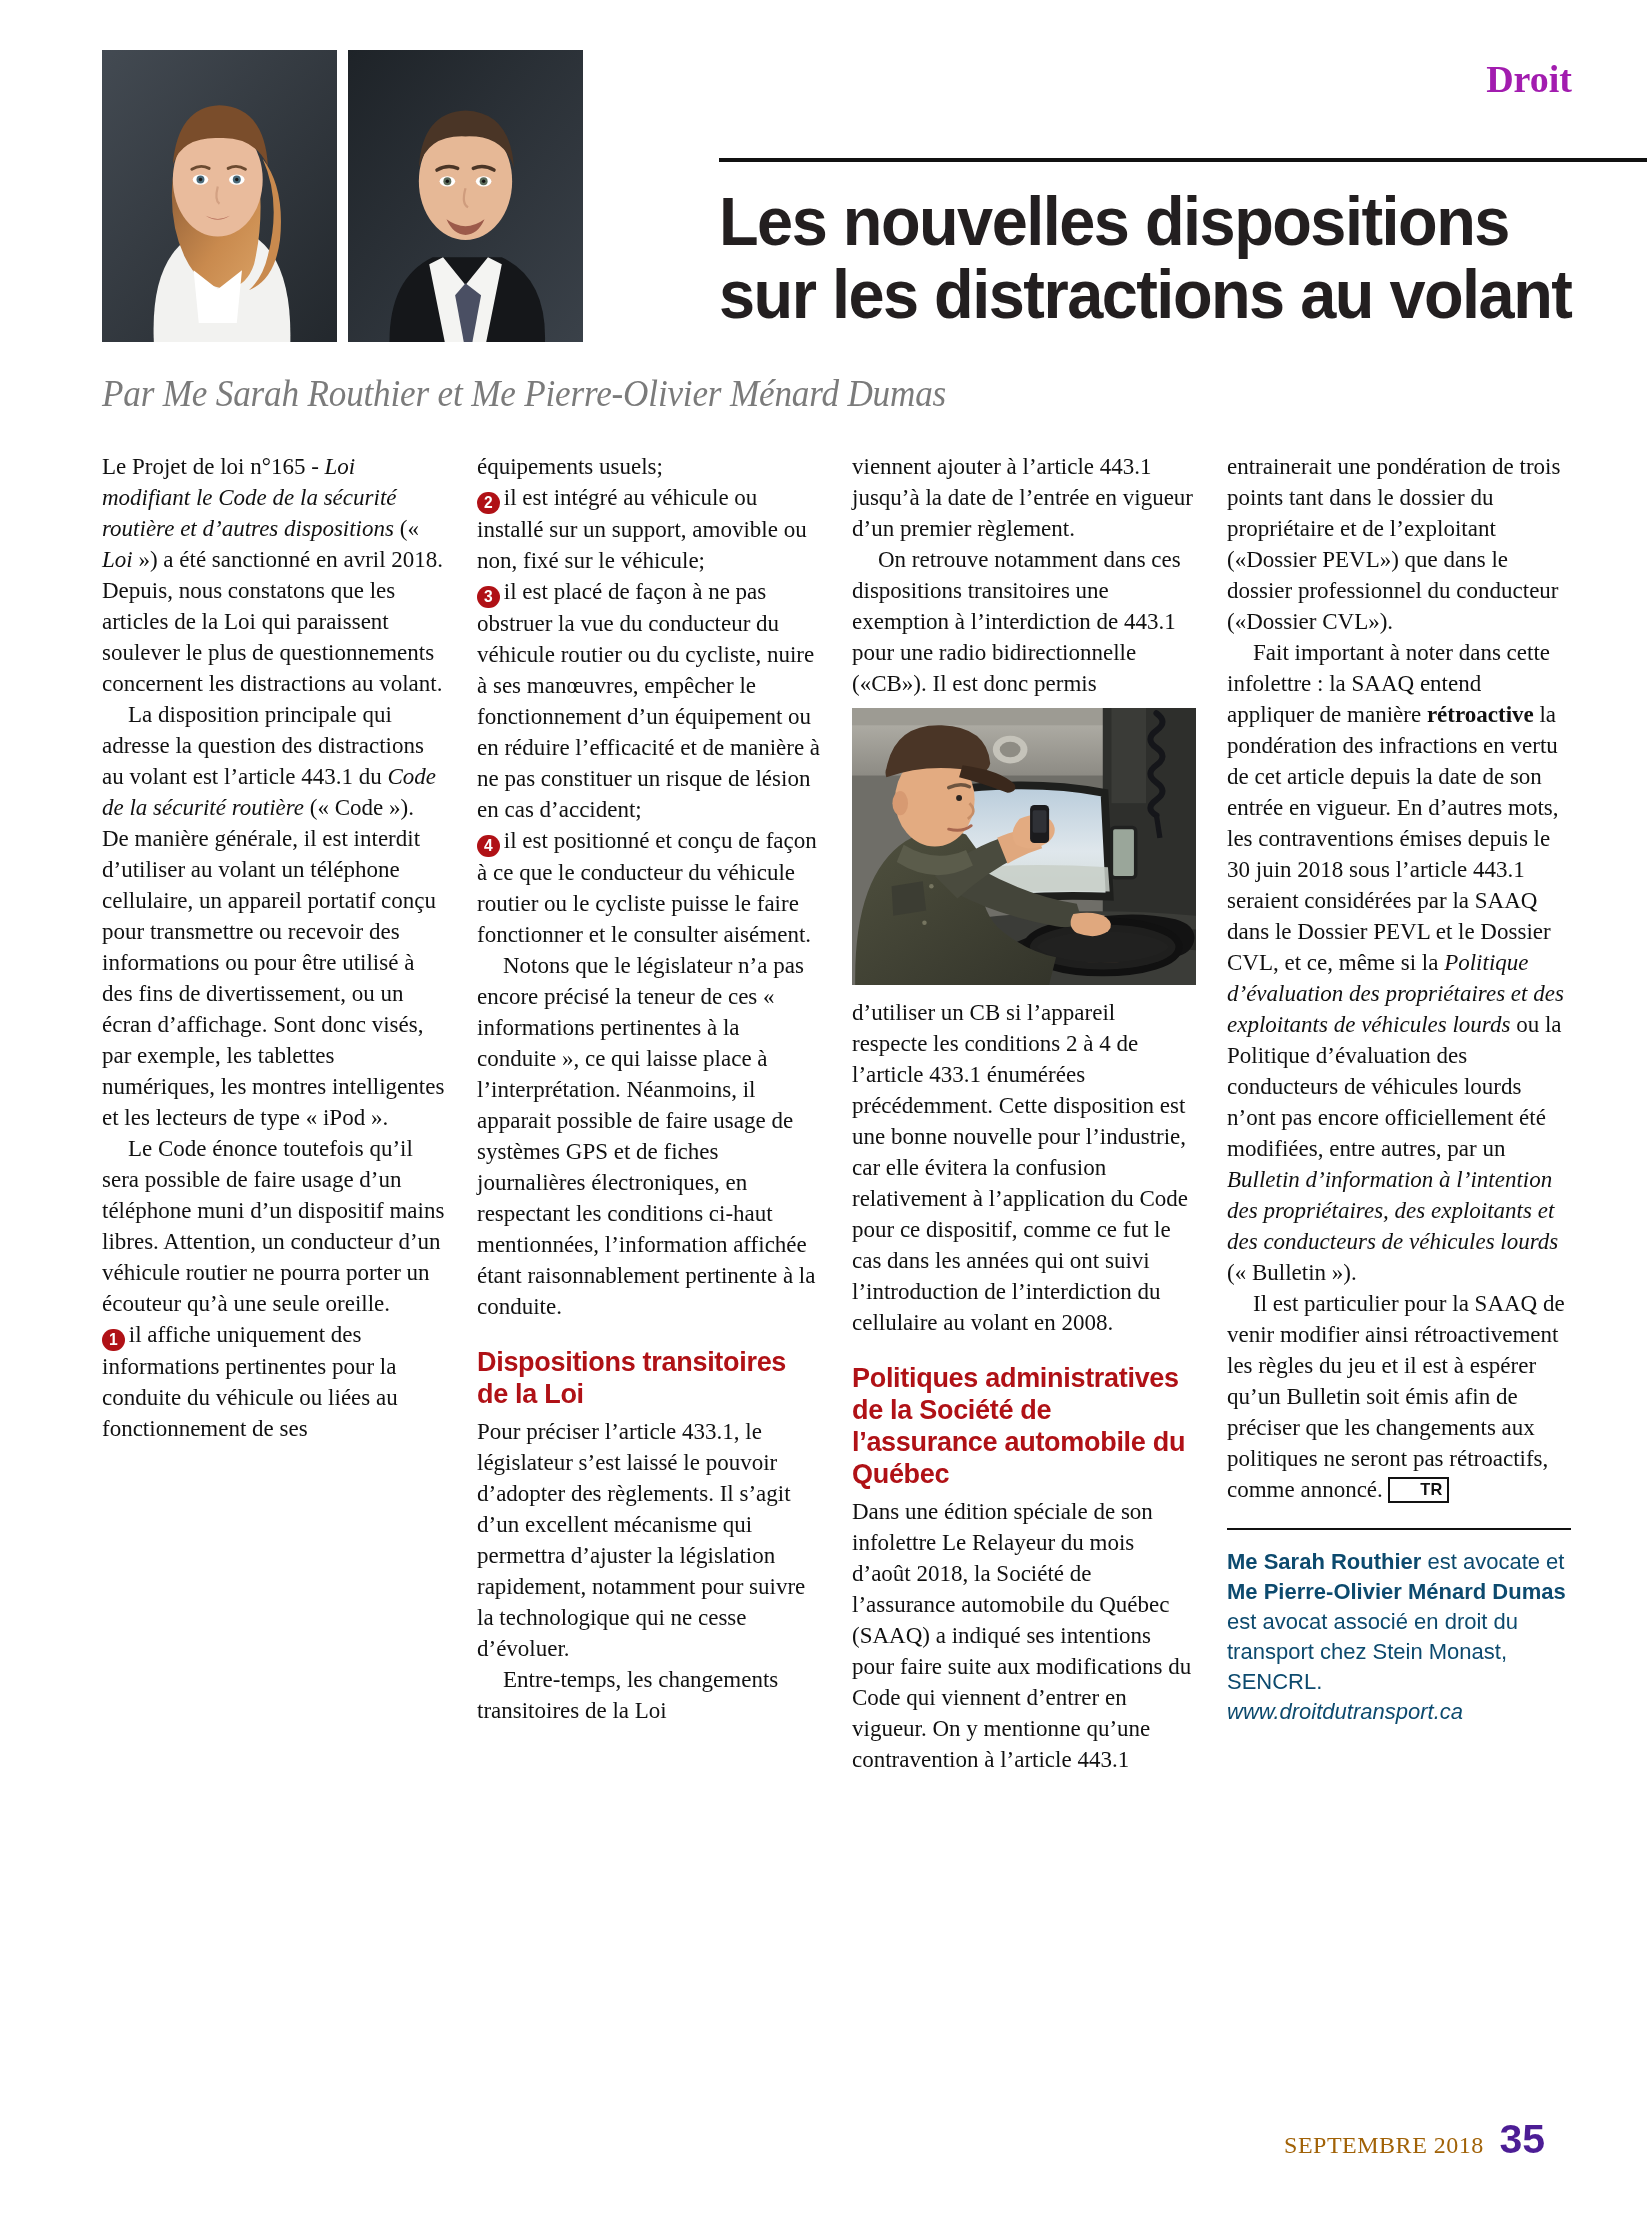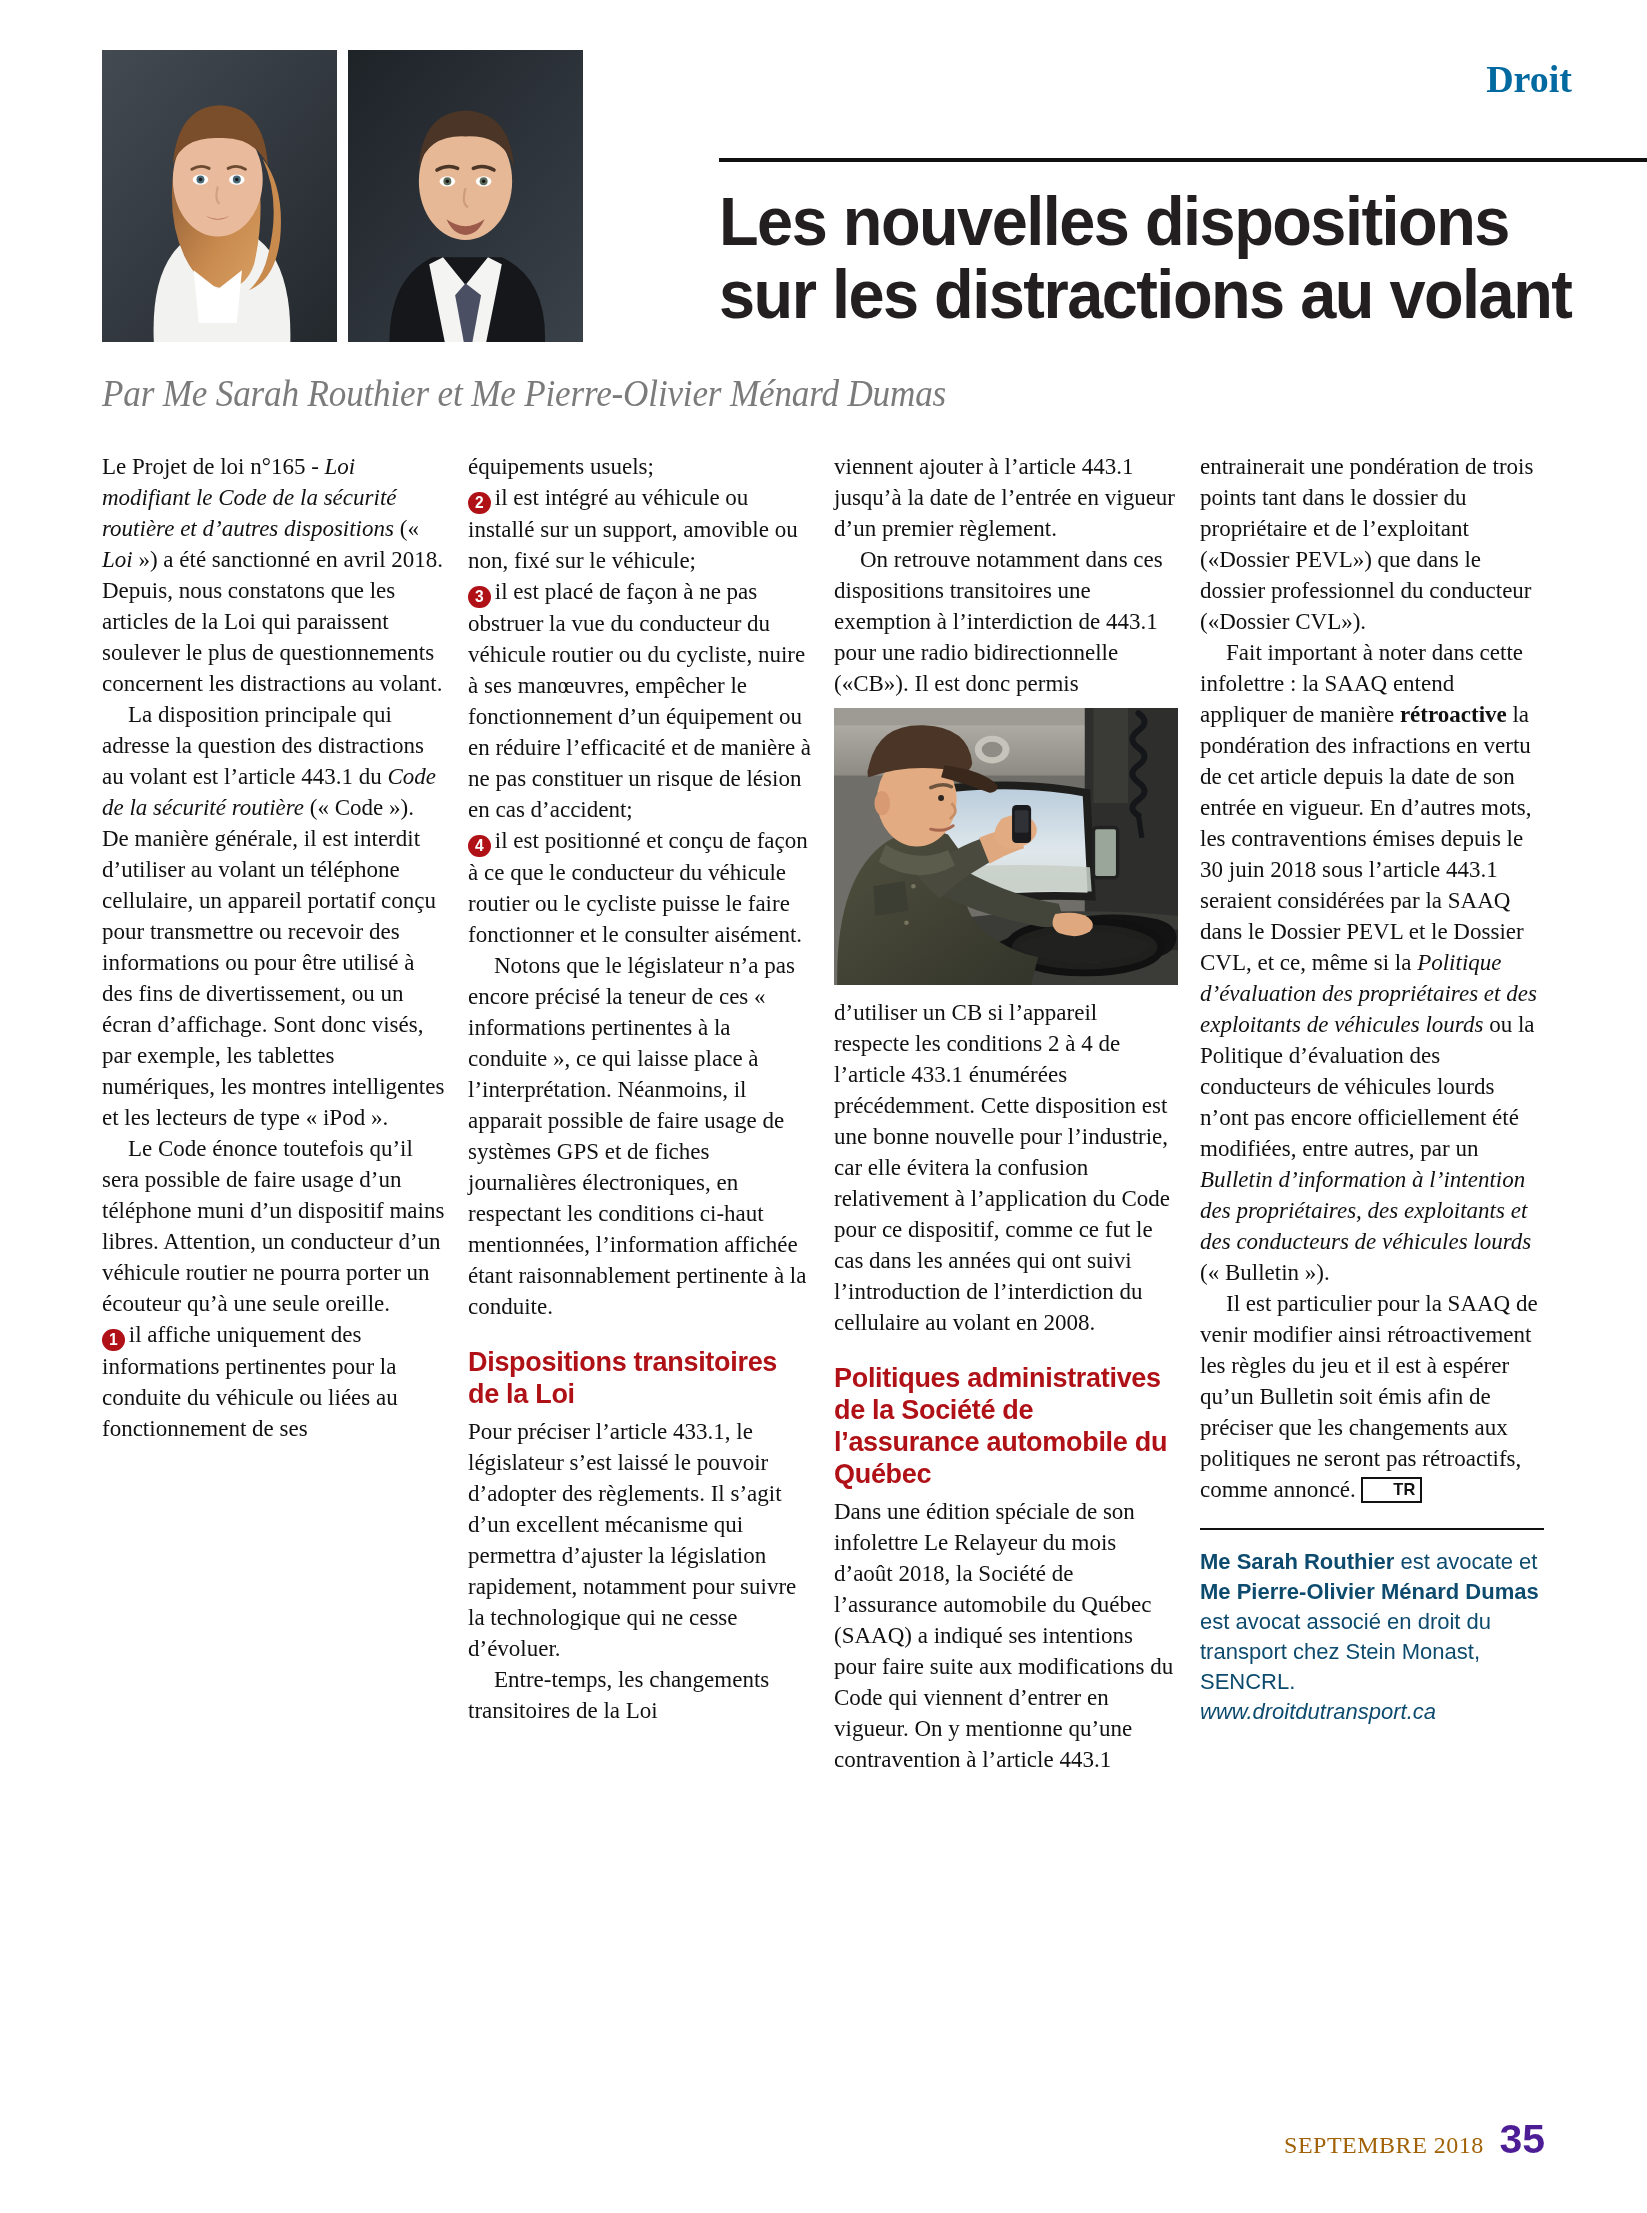--- a/index.html
+++ b/index.html
@@ -46,21 +46,21 @@
   .portrait svg { display: block; width: 100%; height: 100%; }
 
   .kicker {
     position: absolute;
     right: 0;
     top: 10.4px;
     font-family: "Liberation Serif", serif;
     font-weight: bold;
     font-size: 38px;
     letter-spacing: 0px;
-    color: #0369a1;
+    color: #a21caf;
     line-height: 1;
   }
   .rule-top {
     position: absolute;
     left: 617px;
     top: 108px;
     width: 955px;
     height: 4.3px;
     background: #111111;
   }
@@ -95,21 +95,21 @@
     transform-origin: left top;
   }
 
   
   .cols {
     position: absolute;
     left: 102px;
     top: 451px;
     width: 1470px;
     display: flex;
-    gap: 22px;
+    gap: 31px;
   }
   .col {
     width: 344px;
     font-size: 23px;
     line-height: 31px;
     text-align: left;
     hyphens: none;
   }
   .col p {
     margin: 0;

